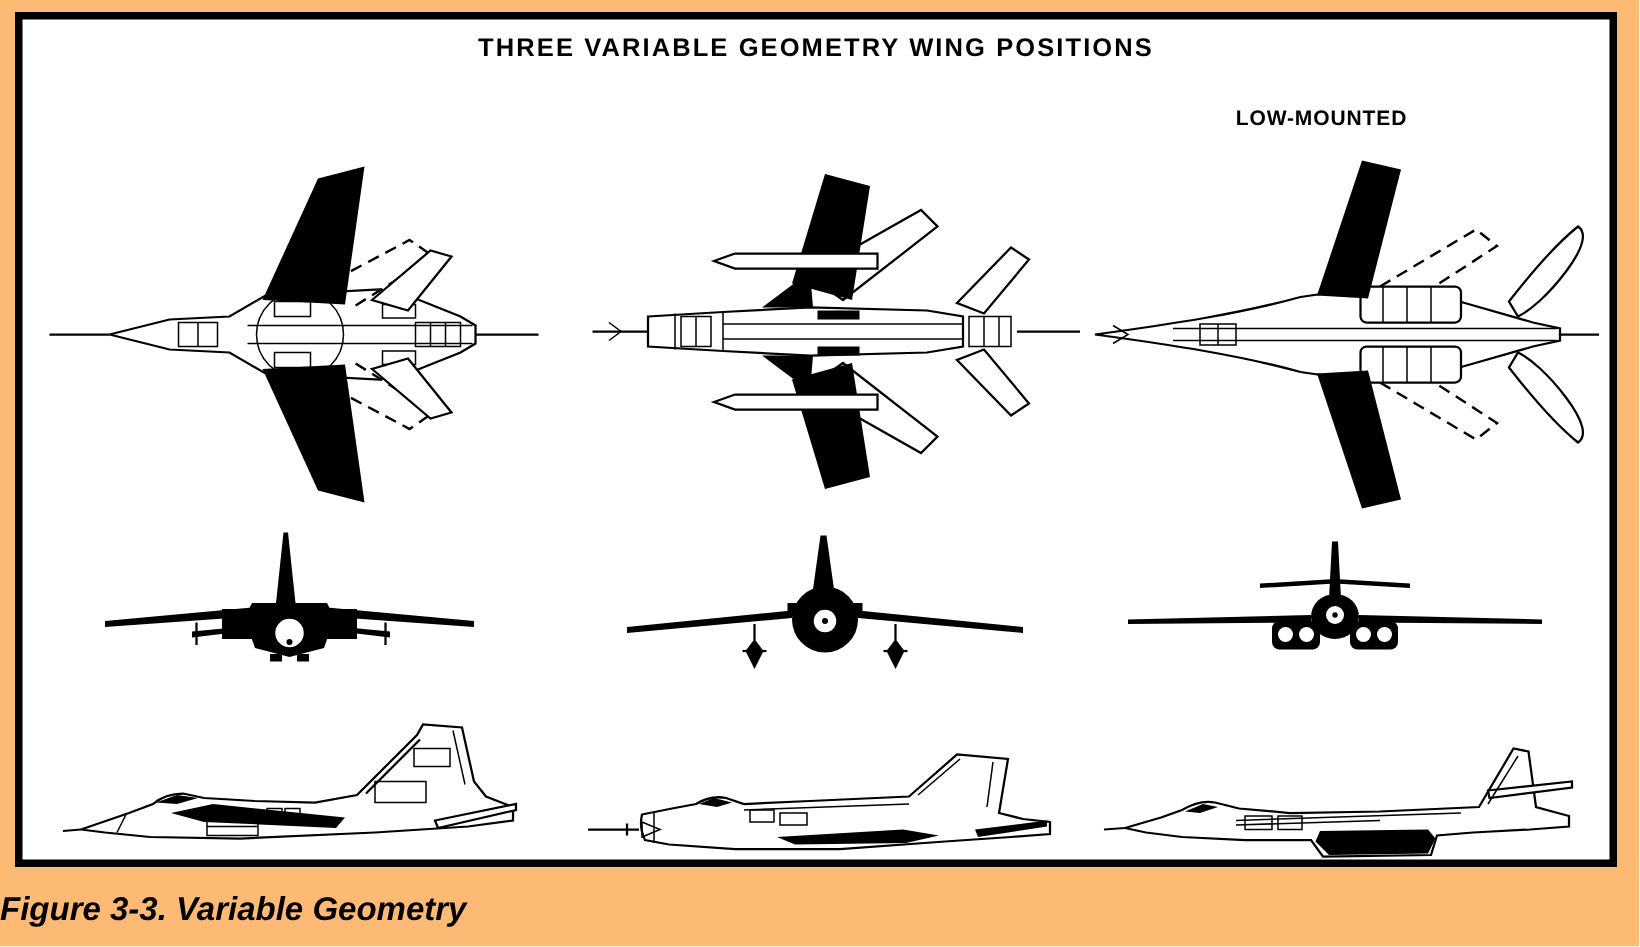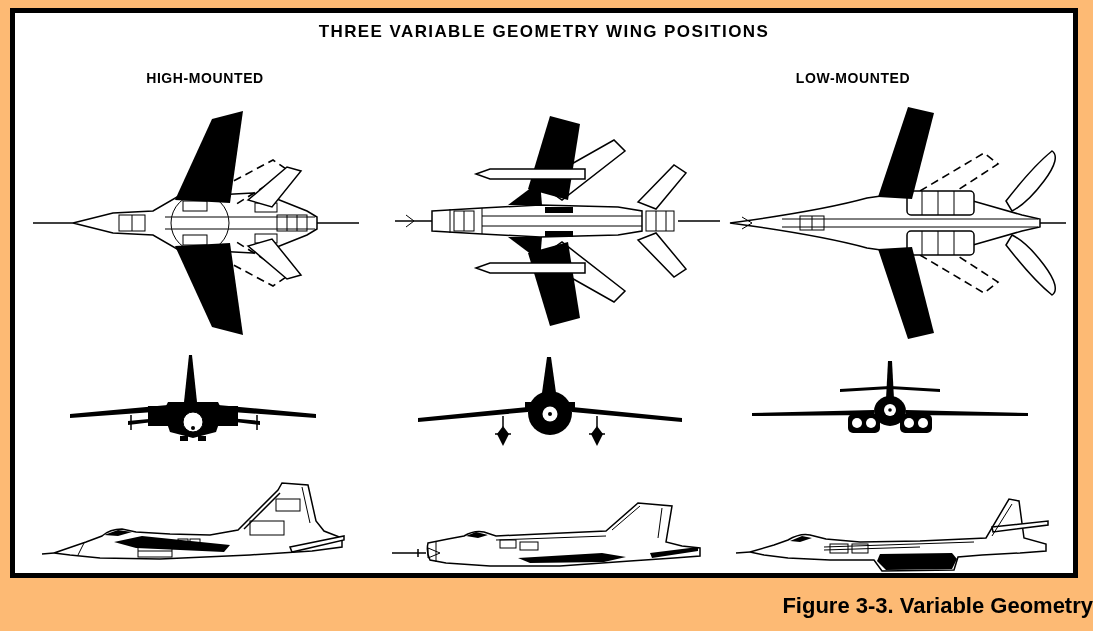--- a/index.html
+++ b/index.html
@@ -6,38 +6,37 @@
   #canvas{position:relative;width:1093px;height:631px;background:#fdba74;
           font-family:"Liberation Sans", sans-serif;color:#000;overflow:hidden;}
   .frame{position:absolute;left:10px;top:8px;width:1068px;height:570px;
          border:5px solid #000;box-sizing:border-box;background:#fff;}
   .title{position:absolute;left:10px;top:22px;width:1068px;text-align:center;
          font-size:17px;font-weight:bold;letter-spacing:1.4px;}
   .colhead{position:absolute;top:70px;text-align:center;font-size:14px;
            font-weight:bold;letter-spacing:.6px;}
   .colhead.c1{left:30px;width:350px;}
   .colhead.c2{left:380px;width:330px;}
-  .colhead.c3{left:688px;width:330px;}
-  .caption{position:absolute;left:0;top:593px;width:1093px;text-align:right;
-           font-size:22px;font-weight:bold;}
+  .colhead.c3{left:716px;width:330px;}
+  .caption{position:absolute;left:0;top:593px;width:1093px;text-align:left;
+           font-size:22px;font-weight:bold;font-style:italic;}
   svg{position:absolute;overflow:visible;}
   .ln{stroke:#000;stroke-width:1.5;fill:none;}
   .thin{stroke:#000;stroke-width:1;fill:none;}
   .wb{fill:#fff;stroke:#000;stroke-width:1.5;}
   .blk{fill:#000;stroke:none;}
   .dash{stroke:#000;stroke-width:1.6;fill:none;stroke-dasharray:8 5;}
 </style>
 </head>
 <body>
 
 <div id="canvas">
   <div class="frame"></div>
 
   <div class="title">THREE VARIABLE GEOMETRY WING POSITIONS</div>
-  <div class="colhead c1">HIGH-MOUNTED</div>
   <div class="colhead c3">LOW-MOUNTED</div>
 
   <svg style="left:15px;top:103px" width="350" height="240" viewBox="0 0 350 240">
     <line class="ln" x1="18" y1="120" x2="58" y2="120"></line>
     <line class="ln" x1="300" y1="120" x2="344" y2="120"></line>
     <path class="wb" d="M58,120 L98,110 L138,108 L162,94 L238,90 L262,96 L292,108 L302,114 L302,126 L292,132 L262,144 L238,150 L162,146 L138,132 L98,130 Z"></path>
     <circle class="thin" cx="185" cy="120" r="29"></circle>
     <rect class="thin" x="104" y="112" width="26" height="16" fill="#fff"></rect>
     <line class="thin" x1="117" y1="112" x2="117" y2="128"></line>
     <line class="thin" x1="150" y1="114" x2="300" y2="114"></line>

